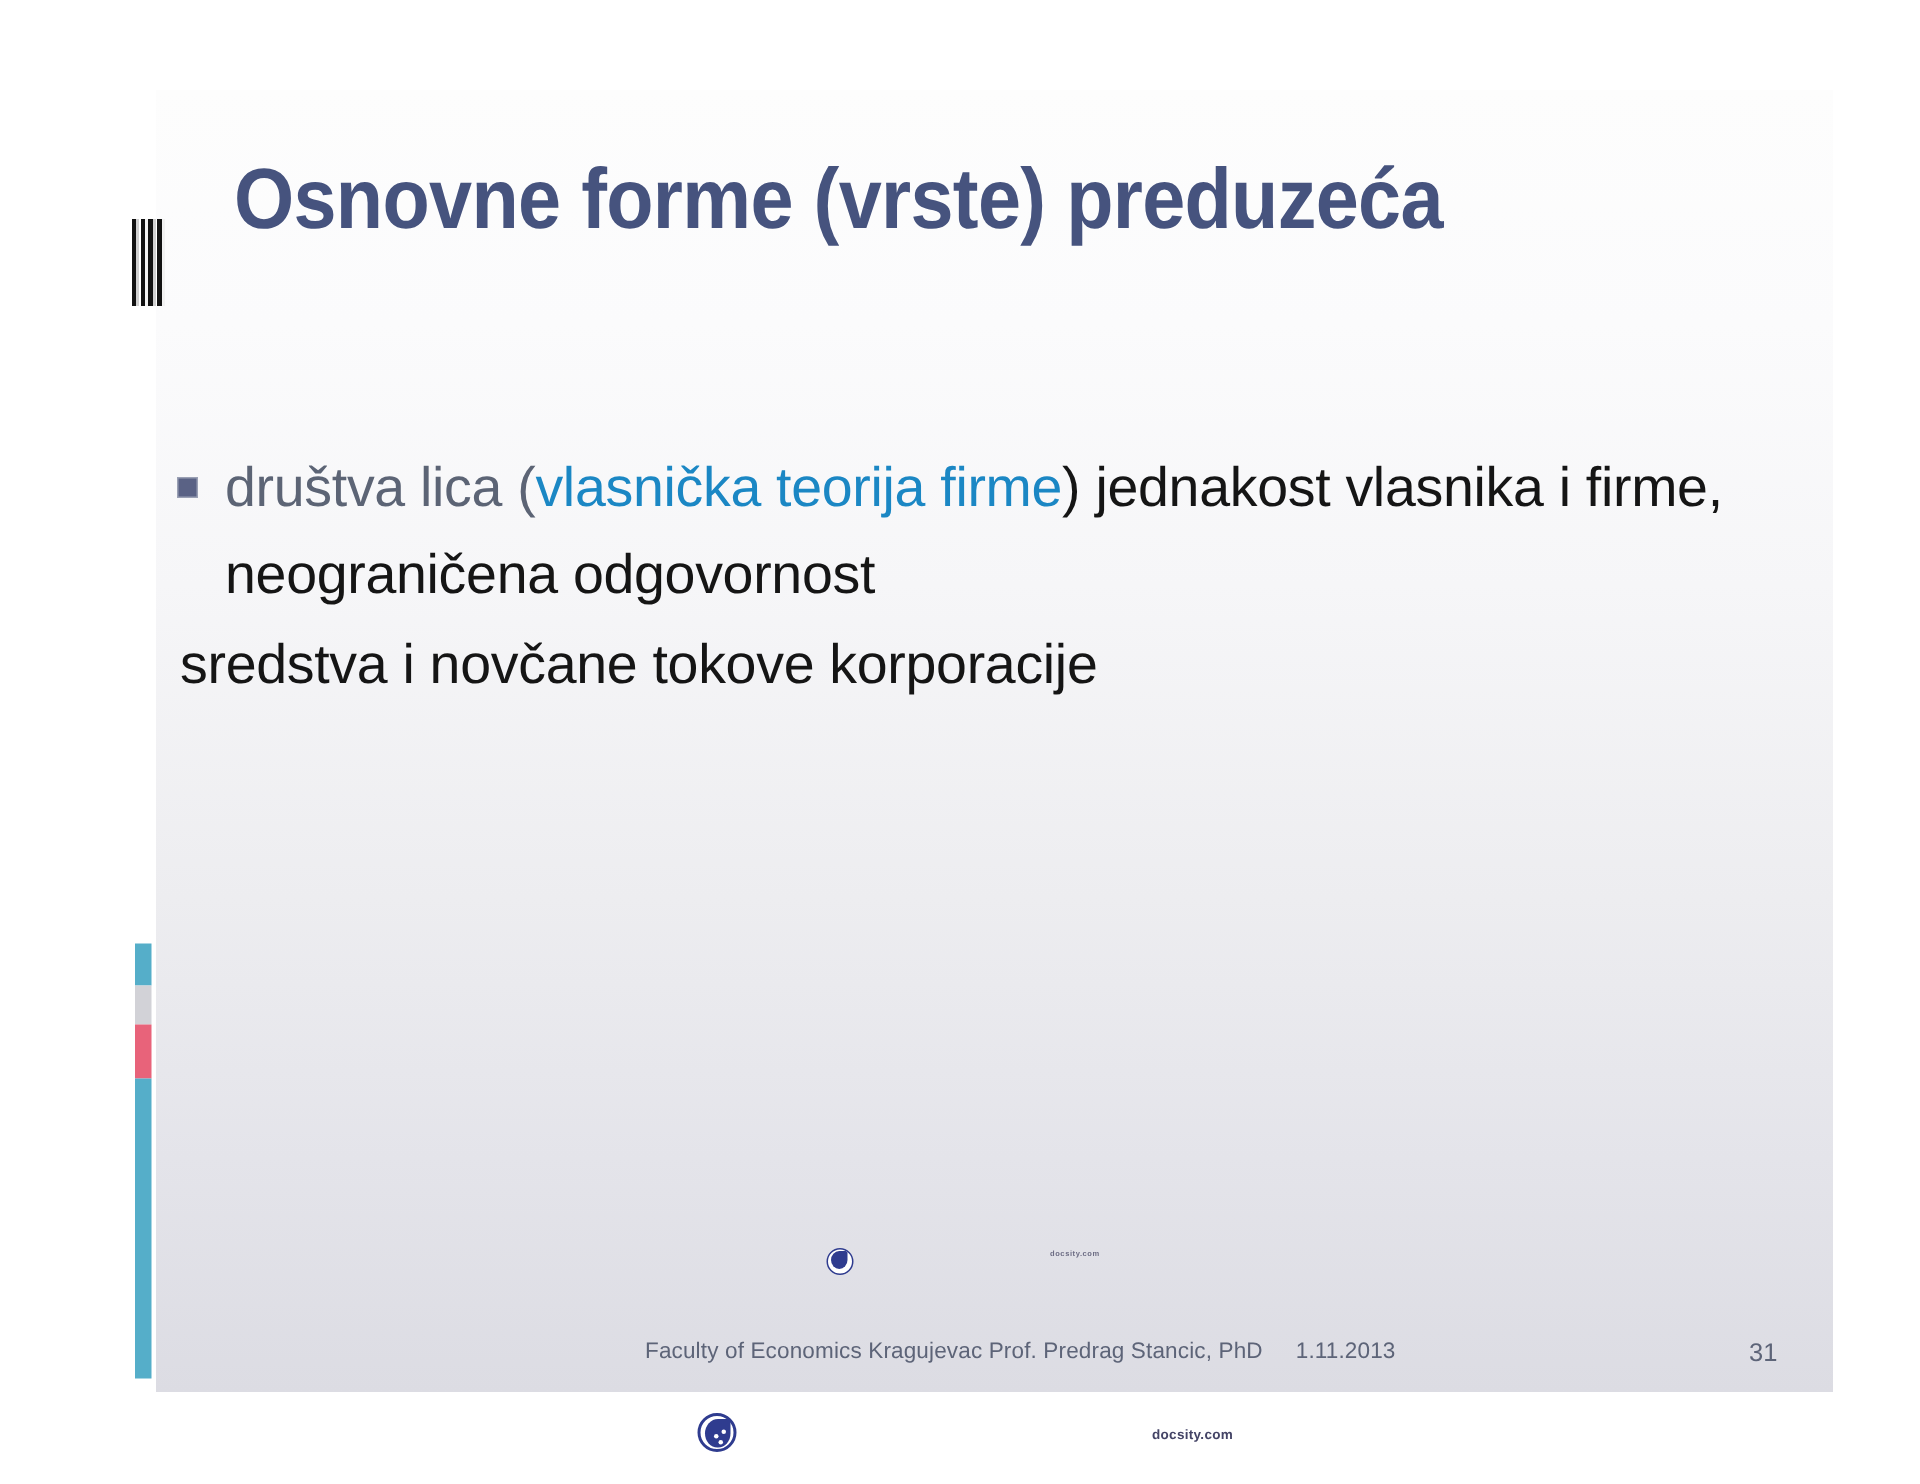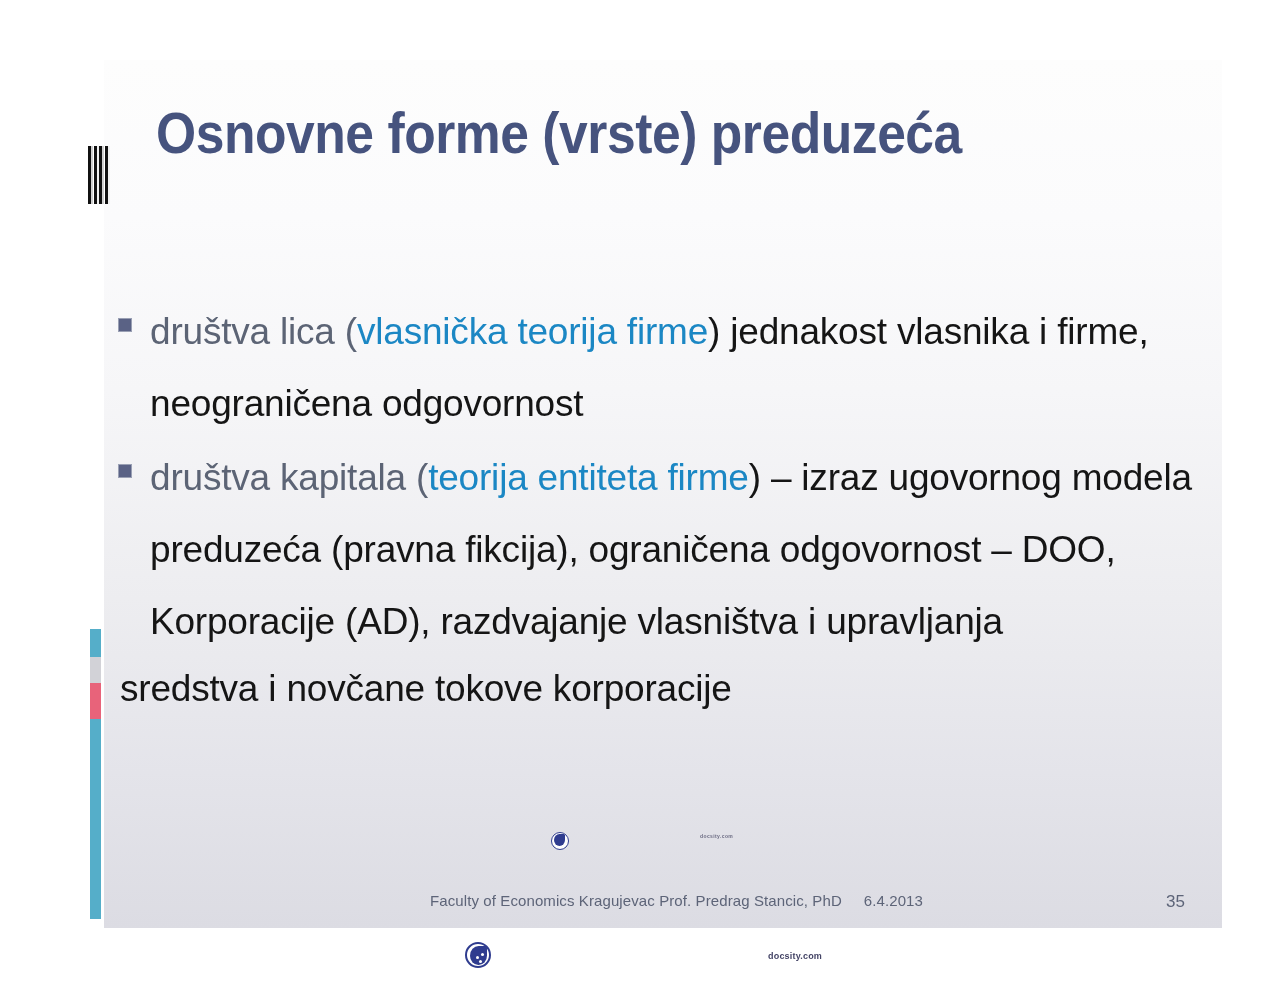--- a/index.html
+++ b/index.html
@@ -106,21 +106,21 @@
     list-style: none;
     margin: 0;
     padding: 0;
   }
   li.bullet-item {
     position: relative;
     padding-left: 46px;
     margin: 0 0 2px 0;
     font-family: "Liberation Sans", sans-serif;
     font-size: 37px;
-    line-height: 72px;
+    line-height: 58px;
     color: #1a1a1a;
     letter-spacing: -0.2px;
   }
   li.bullet-item .bullet-marker {
     position: absolute;
     left: 14px;
     top: 22px;
     width: 14px;
     height: 14px;
     background: #5a6285;
@@ -293,43 +293,39 @@
 
     <div id="body-content">
 
       <ul class="bullets">
 
         <li class="bullet-item">
           <span class="bullet-marker"></span>
           <span class="txt-grey">društva lica (</span><span class="txt-teal">vlasnička teorija firme</span><span class="txt-dark">) jednakost vlasnika i firme, neograničena odgovornost</span>
         </li>
 
-        <li class="bullet-item">
-          <span class="bullet-marker"></span>
-          <span class="txt-grey">društva kapitala (</span><span class="txt-teal">teorija entiteta firme</span><span class="txt-dark">) – izraz ugovornog modela preduzeća (pravna fikcija), ograničena odgovornost – DOO, Korporacije (AD), razdvajanje vlasništva i upravljanja</span>
-        </li>
 
       </ul>
 
       <p class="free-para">
         <span class="cont-line">sredstva i novčane tokove korporacije</span>
       </p>
 
     </div>
 
     <div id="inline-watermark">
       <div id="inline-logo"></div>
       <div id="inline-docsity">docsity.com</div>
     </div>
 
     <div id="slide-footer">
       <div id="footer-text">
-        <span>Faculty of Economics Kragujevac Prof. Predrag Stancic, PhD</span><span id="footer-date">6.4.2013</span>
+        <span>Faculty of Economics Kragujevac Prof. Predrag Stancic, PhD</span><span id="footer-date">1.11.2013</span>
       </div>
-      <div id="page-number">35</div>
+      <div id="page-number">31</div>
     </div>
 
   </div>
 
   <div id="bottom-watermark"></div>
   <div id="wm-logo"></div>
   <div id="wm-text">docsity.com</div>
 
 </div>
 

